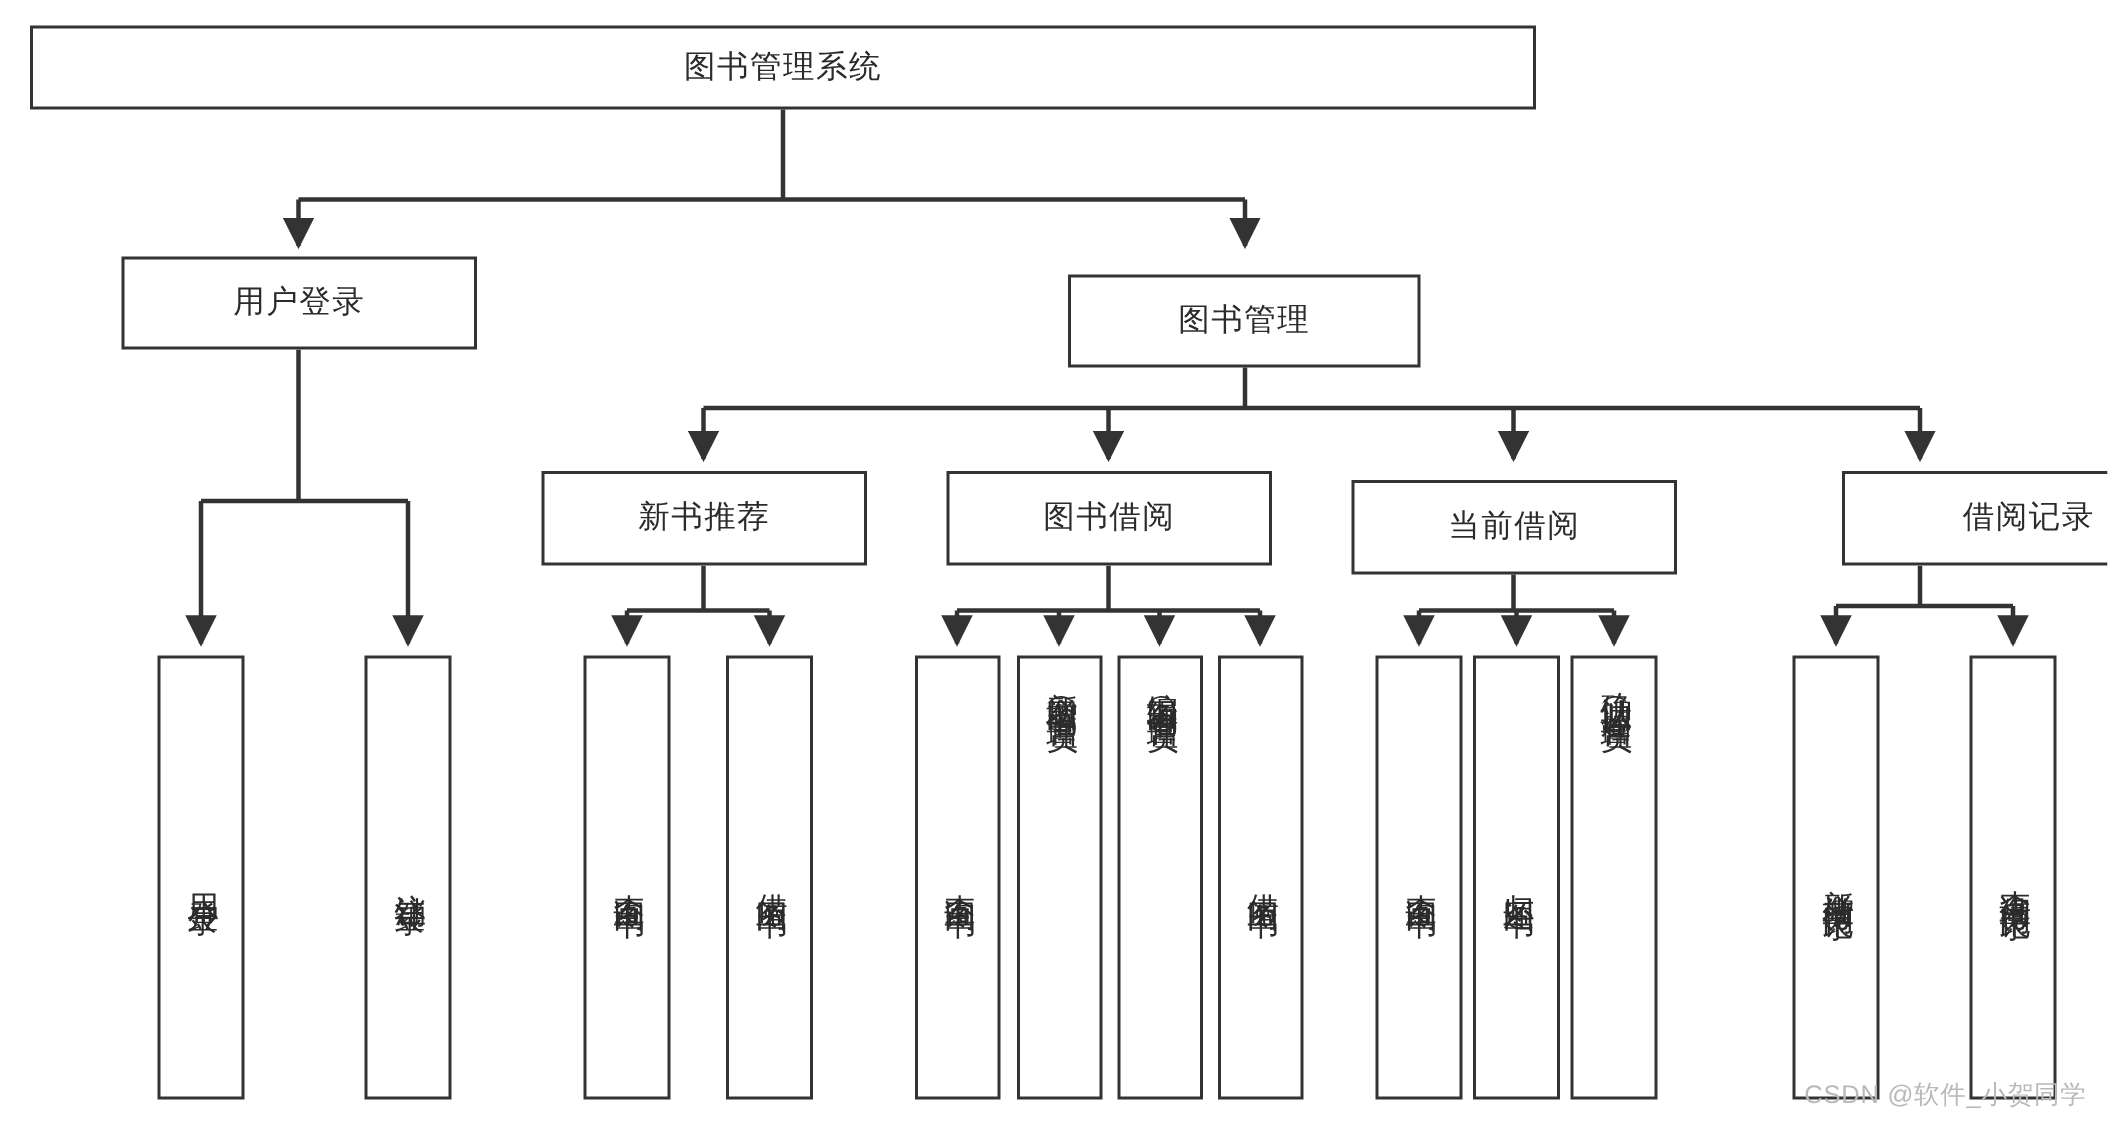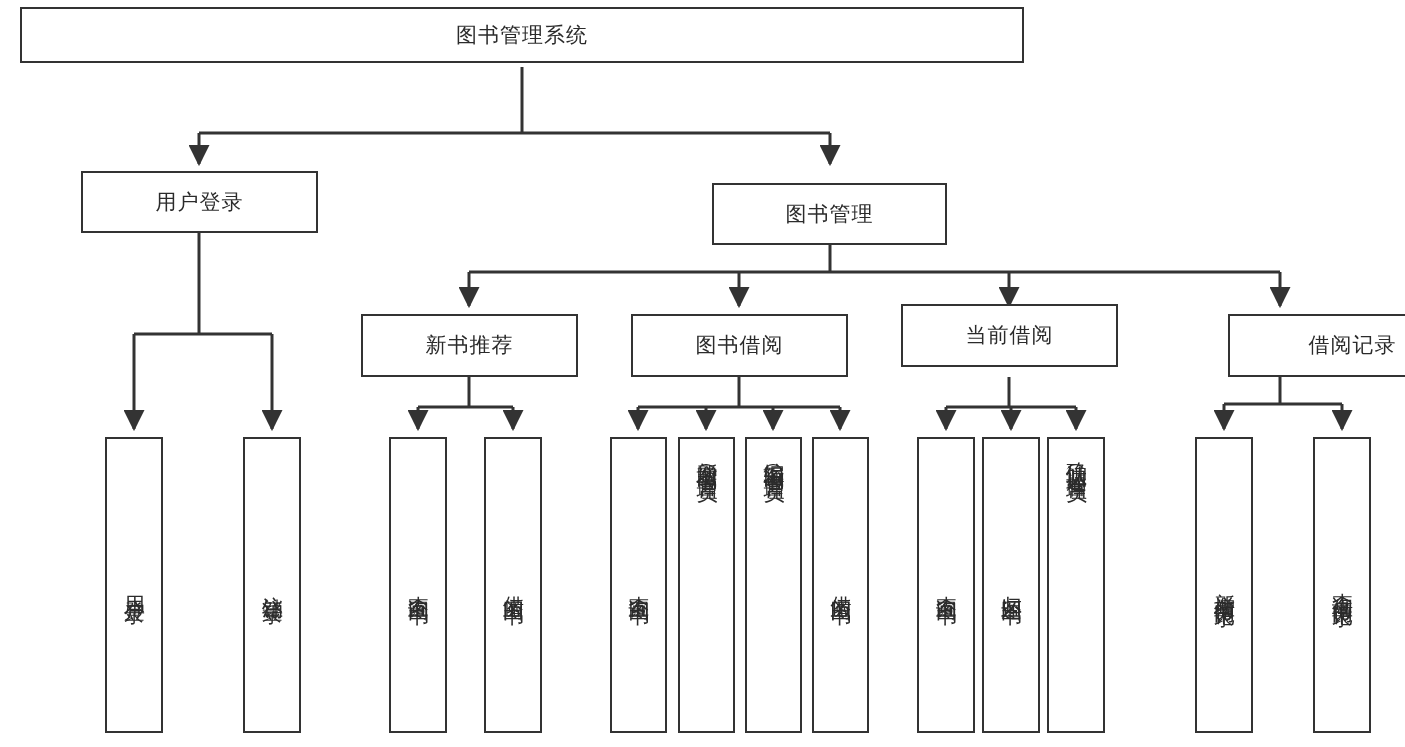--- a/index.html
+++ b/index.html
@@ -121,38 +121,38 @@
       <path d="M 1011 407 L 1011 429" marker-end="url(#arrow)"></path>
       <path d="M 1076 407 L 1076 429" marker-end="url(#arrow)"></path>
 
       <path d="M 1280 377 L 1280 404"></path>
       <path d="M 1224 404 L 1342 404"></path>
       <path d="M 1224 404 L 1224 429" marker-end="url(#arrow)"></path>
       <path d="M 1342 404 L 1342 429" marker-end="url(#arrow)"></path>
     </g>
   </svg>
 
-  <div class="node" style="left:20px; top:7px; width:1004px; height:56px;">
+  <div class="node" style="left:20px; top:17px; width:1004px; height:56px;">
     <span class="node-label">图书管理系统</span>
   </div>
 
   <div class="node" style="left:81px; top:171px; width:237px; height:62px;">
     <span class="node-label">用户登录</span>
   </div>
   <div class="node" style="left:712px; top:171px; width:235px; height:62px;margin-top:12px;">
     <span class="node-label">图书管理</span>
   </div>
 
   <div class="node" style="left:361px; top:314px; width:217px; height:63px;align-items:center;">
     <span class="node-label">新书推荐</span>
   </div>
   <div class="node" style="left:631px; top:314px; width:217px; height:63px;">
     <span class="node-label">图书借阅</span>
   </div>
-  <div class="node" style="left:901px; top:304px; width:217px; height:63px;">
+  <div class="node" style="left:901px; top:320px; width:217px; height:63px;">
     <span class="node-label">当前借阅</span>
   </div>
   <div class="node" style="left:1228px; top:314px; width:249px; height:63px;">
     <span class="node-label">借阅记录</span>
   </div>
 
   <div class="node vertical centered" style="left:105px; top:437px; width:58px; height:296px;">
     <span class="node-label">用户登录</span>
   </div>
   <div class="node vertical centered" style="left:243px; top:437px; width:58px; height:296px;">
@@ -189,14 +189,15 @@
     <span class="node-label">确认归还（管理员）</span>
   </div>
 
   <div class="node vertical centered" style="left:1195px; top:437px; width:58px; height:296px;">
     <span class="node-label">新增借阅记录</span>
   </div>
   <div class="node vertical centered" style="left:1313px; top:437px; width:58px; height:296px;">
     <span class="node-label">查询借阅记录</span>
   </div>
 
+  <div id="watermark">CSDN @软件_小贺同学</div>
 
 </div>
 
 </body></html>

